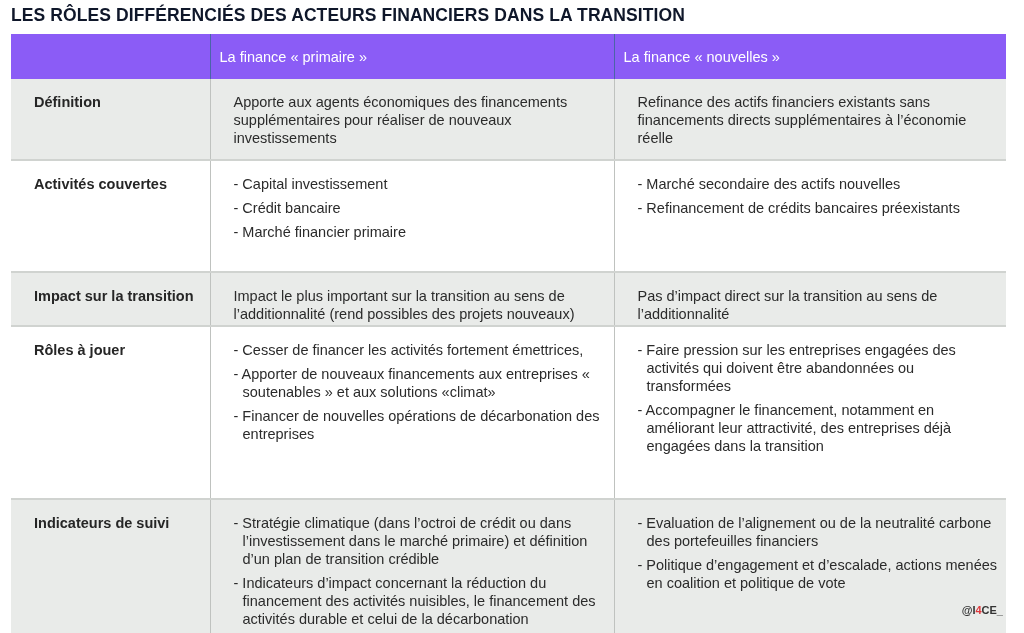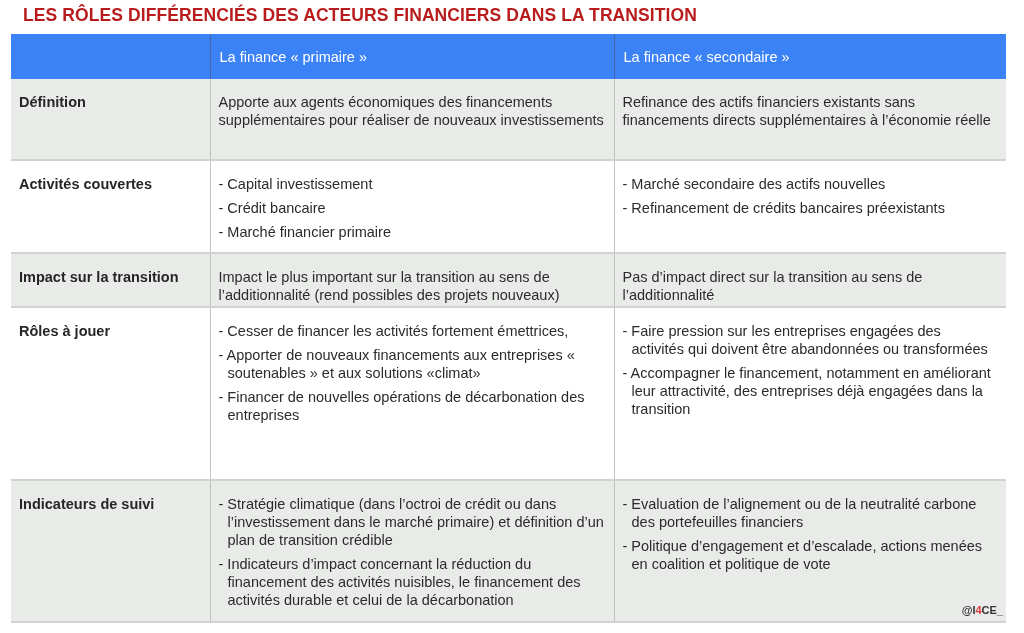--- a/index.html
+++ b/index.html
@@ -1,29 +1,29 @@
 <!DOCTYPE html>
 <html><head>
   <meta charset="utf-8">
   <style>
     html, body { margin: 0; padding: 0; background: #ffffff; }
     body { width: 1024px; height: 633px; position: relative; overflow: hidden;
            font-family: "Liberation Sans", sans-serif; color: #2b2b2b; }
-    .title { position: absolute; left: 23px; top: 5px; font-size: 17.5px; font-weight: bold;
-             color: #b91c1c; letter-spacing: 0.1px; white-space: nowrap; }
+    .title { position: absolute; left: 11px; top: 5px; font-size: 17.5px; font-weight: bold;
+             color: #0f172a; letter-spacing: 0.1px; white-space: nowrap; }
     table.roles { position: absolute; left: 11px; top: 34px; width: 995px;
                   border-collapse: collapse; table-layout: fixed; }
     table.roles col.c0 { width: 199px; }
     table.roles col.c1 { width: 404px; }
     table.roles col.c2 { width: 392px; }
-    thead th { background: #3b82f6; color: #ffffff; font-weight: normal; font-size: 14.5px;
+    thead th { background: #8b5cf6; color: #ffffff; font-weight: normal; font-size: 14.5px;
                text-align: left; height: 45px; padding: 0 9px; vertical-align: middle; }
     thead th + th { border-left: 1px solid #4a64a8; }
     tbody td { font-size: 14.5px; line-height: 18px; vertical-align: top;
-               padding: 14px 9px 0 8px; border-bottom: 2px solid #d0d3d0; }
+               padding: 14px 9px 0 23px; border-bottom: 2px solid #d0d3d0; }
     tbody td + td { border-left: 1px solid #bfc2bf; margin-left: 8px; }
     tbody tr.shaded td { background: #e9ebe9; }
     tbody tr.plain td { background: #ffffff; }
     td.rowhead { font-weight: bold; color: #262626; }
     .item { display: block; padding-left: 9px; text-indent: -9px; margin-bottom: 6px; }
     .item:last-child { margin-bottom: 0; }
     .credit { position: absolute; right: 21px; top: 604px; font-size: 11px; font-weight: bold; color: #333; text-align: center; }
     .credit .accent { color: #e03a3e; }
   </style>
 </head>
@@ -34,36 +34,36 @@
 <table class="roles">
   <colgroup>
       <col class="c0">
       <col class="c1">
       <col class="c2">
     </colgroup>
   <thead>
     <tr>
       <th></th>
       <th>La finance « primaire »</th>
-      <th>La finance « secondaire »</th>
+      <th>La finance « nouvelles »</th>
     </tr>
   </thead>
   <tbody>
 
     <tr class="shaded" style="height:81px">
       <td class="rowhead">Définition</td>
       <td>
         <span>Apporte aux agents économiques des financements supplémentaires pour réaliser de nouveaux investissements</span>
       </td>
       <td>
         <span>Refinance des actifs financiers existants sans financements directs supplémentaires à l’économie réelle</span>
       </td>
     </tr>
 
-    <tr class="plain" style="height:93px">
+    <tr class="plain" style="height:112px">
       <td class="rowhead">Activités couvertes</td>
       <td>
         <span class="item">- Capital investissement</span>
         <span class="item">- Crédit bancaire</span>
         <span class="item">- Marché financier primaire</span>
       </td>
       <td>
         <span class="item">- Marché secondaire des actifs nouvelles</span>
         <span class="item">- Refinancement de crédits bancaires préexistants</span>
       </td>

